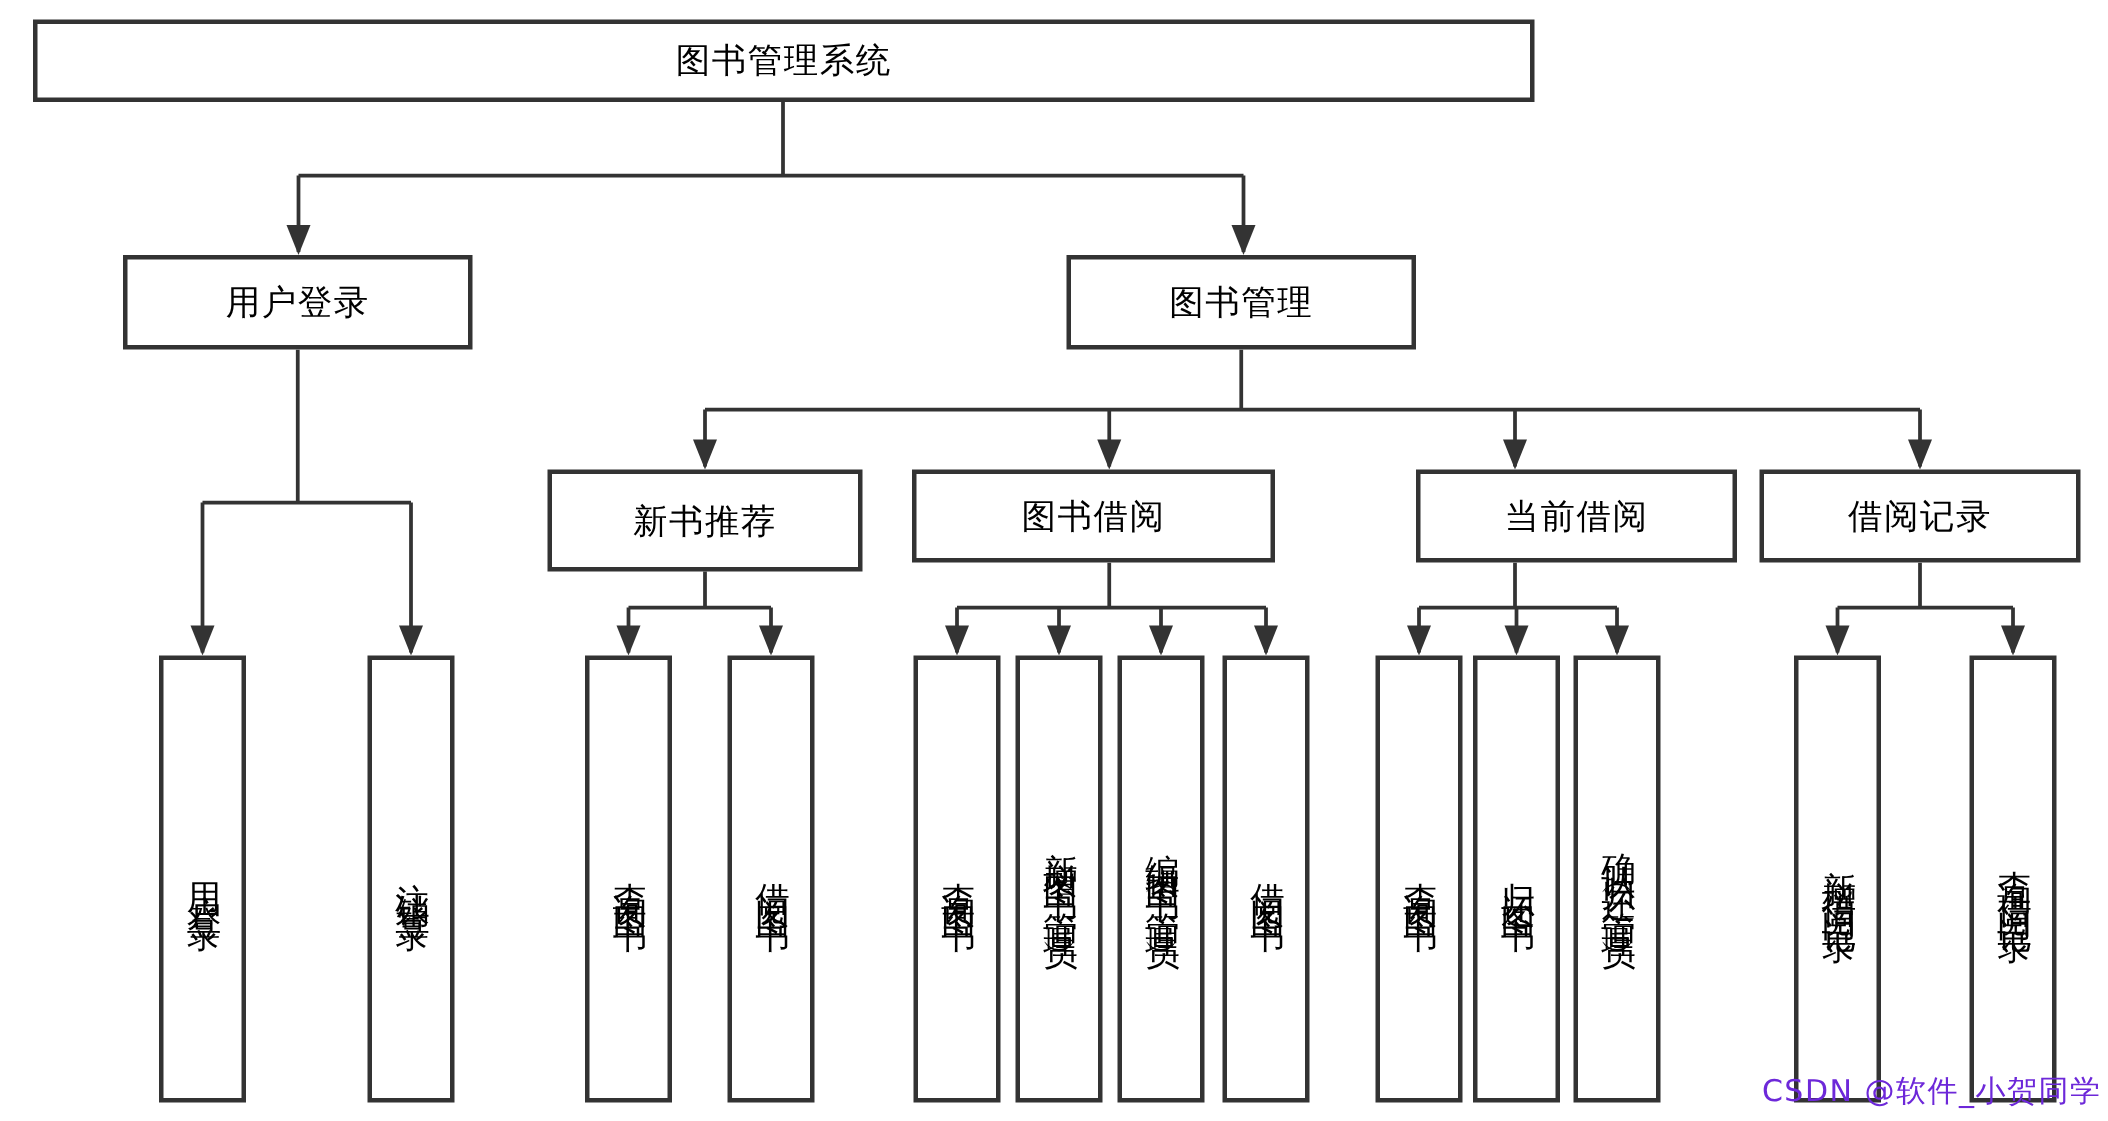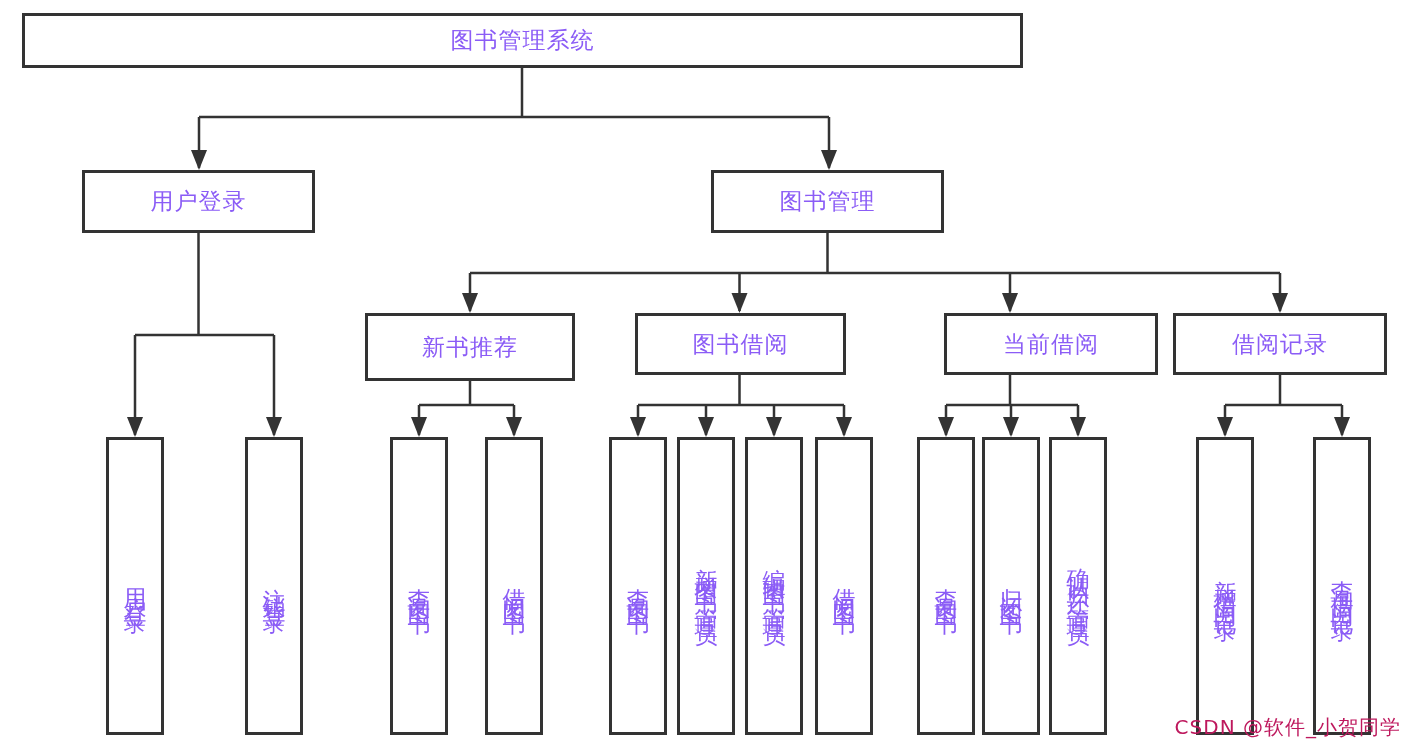--- a/index.html
+++ b/index.html
@@ -10,38 +10,38 @@
     font-family:"DejaVu Sans","Liberation Sans",sans-serif;
     overflow:hidden;
   }
   #wires{position:absolute;left:0;top:0;z-index:1;}
   .hbox,.vbox{
     position:absolute;
     box-sizing:border-box;
     border:3px solid #333333;
     background:#ffffff;
     display:flex;align-items:center;justify-content:center;
-    color:#8b5cf6;
+    color:#000000;
     z-index:2;
   }
   .hbox span{font-size:23px;letter-spacing:1px;white-space:nowrap;}
   .vbox span{
     writing-mode:vertical-rl;
     text-orientation:mixed;
     font-size:23px;
     letter-spacing:8px;
     line-height:1;
     white-space:nowrap;
   }
   .watermark{
     position:absolute;
     right:4px;top:714px;
     z-index:3;
     font-size:20px;
-    color:#be185d;
+    color:#6d28d9;
     letter-spacing:1px;
     white-space:nowrap;
   }
 </style>
 </head>
 <body>
 
 <div id="canvas">
 
   <svg id="wires" width="1405" height="747" viewBox="0 0 1405 747">
@@ -91,21 +91,21 @@
   <div class="hbox" style="left:82px;top:170px;width:233px;height:63px;">
     <span>用户登录</span>
   </div>
   <div class="hbox" style="left:711px;top:170px;width:233px;height:63px;">
     <span>图书管理</span>
   </div>
 
   <div class="hbox" style="left:365px;top:313px;width:210px;height:68px;">
     <span>新书推荐</span>
   </div>
-  <div class="hbox" style="left:635px;top:313px;width:211px;height:62px;">
+  <div class="hbox" style="left:608px;top:313px;width:242px;height:62px;">
     <span>图书借阅</span>
   </div>
   <div class="hbox" style="left:903px;top:313px;width:214px;height:62px;margin-left:41px;">
     <span>当前借阅</span>
   </div>
   <div class="hbox" style="left:1173px;top:313px;width:214px;height:62px;">
     <span>借阅记录</span>
   </div>
 
   <div class="vbox" style="left:106px;top:437px;width:58px;height:298px;">

